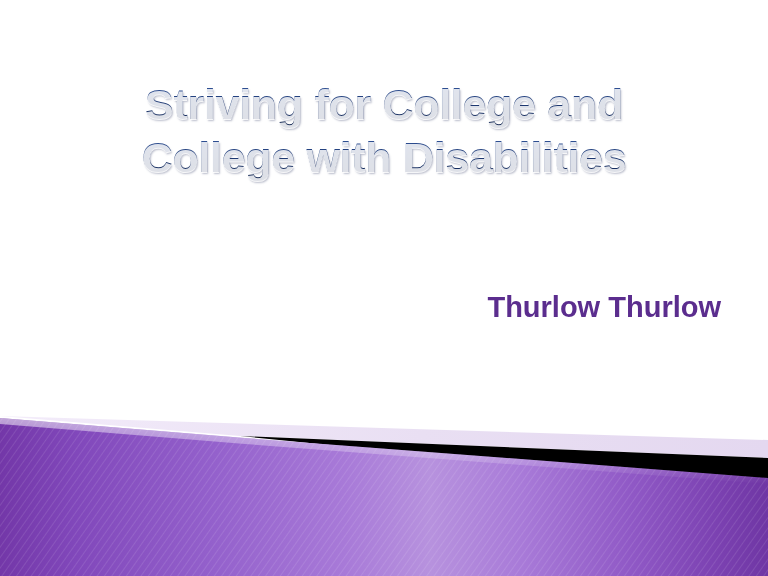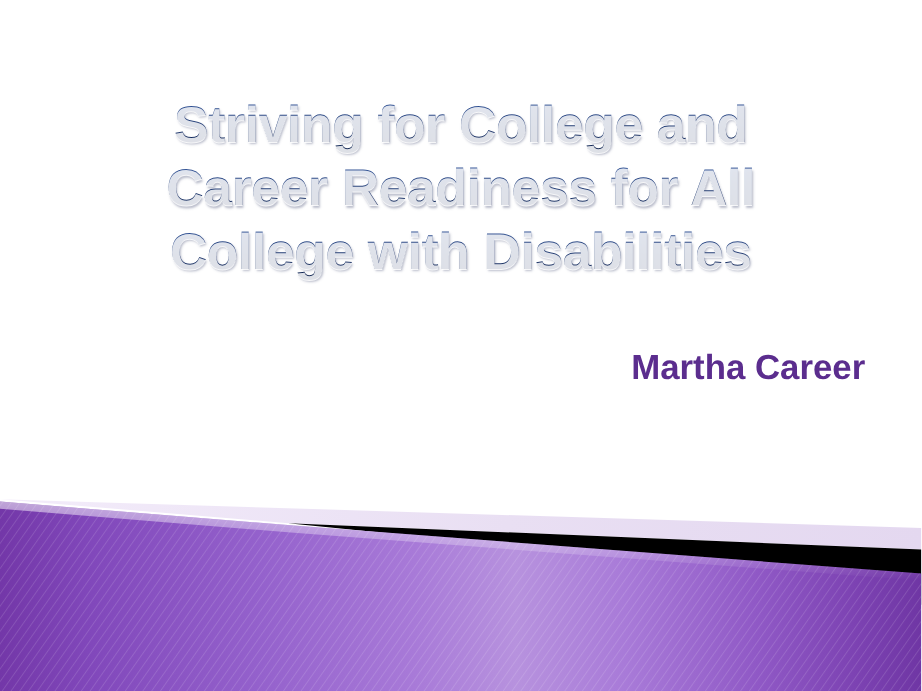--- a/index.html
+++ b/index.html
@@ -84,26 +84,25 @@
     opacity: 0.13;
   }
 </style>
 </head>
 <body>
 
 <div id="slide">
 
   <div id="title-block">
     <div class="title-line">Striving for College and</div>
-    <div class="title-line">Career Readiness for All</div>
     <div class="title-line">College with Disabilities</div>
   </div>
 
   <div id="subtitle-block">
-    <div class="subtitle-line">Martha Career</div>
+    <div class="subtitle-line">Thurlow Thurlow</div>
     <div class="subtitle-gap"></div>
   </div>
 
   <div id="banner">
     <svg viewBox="0 0 768 176" preserveAspectRatio="none">
       <defs>
         <linearGradient id="purpleGrad" x1="0" y1="0" x2="1" y2="0">
           <stop offset="0.00" stop-color="#7337a8"></stop>
           <stop offset="0.10" stop-color="#8148bb"></stop>
           <stop offset="0.28" stop-color="#9461cc"></stop>

